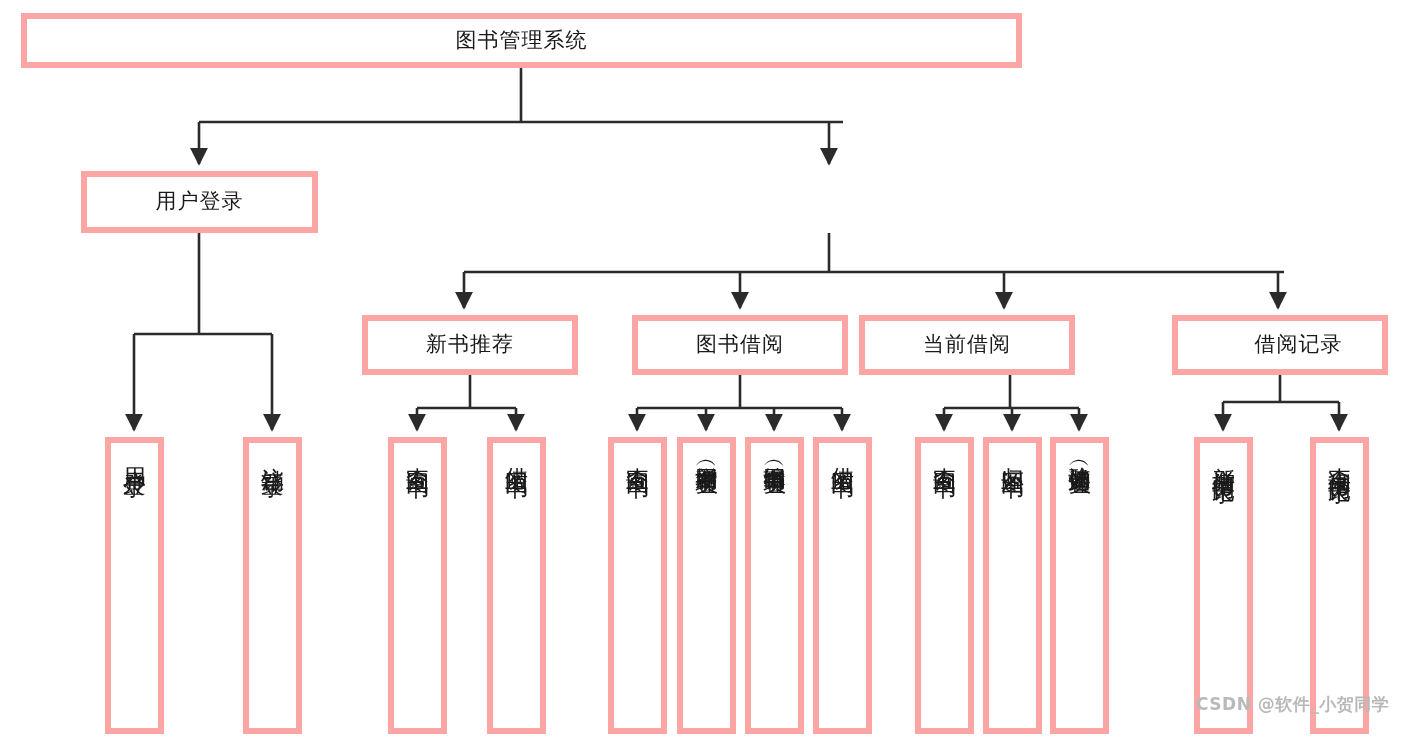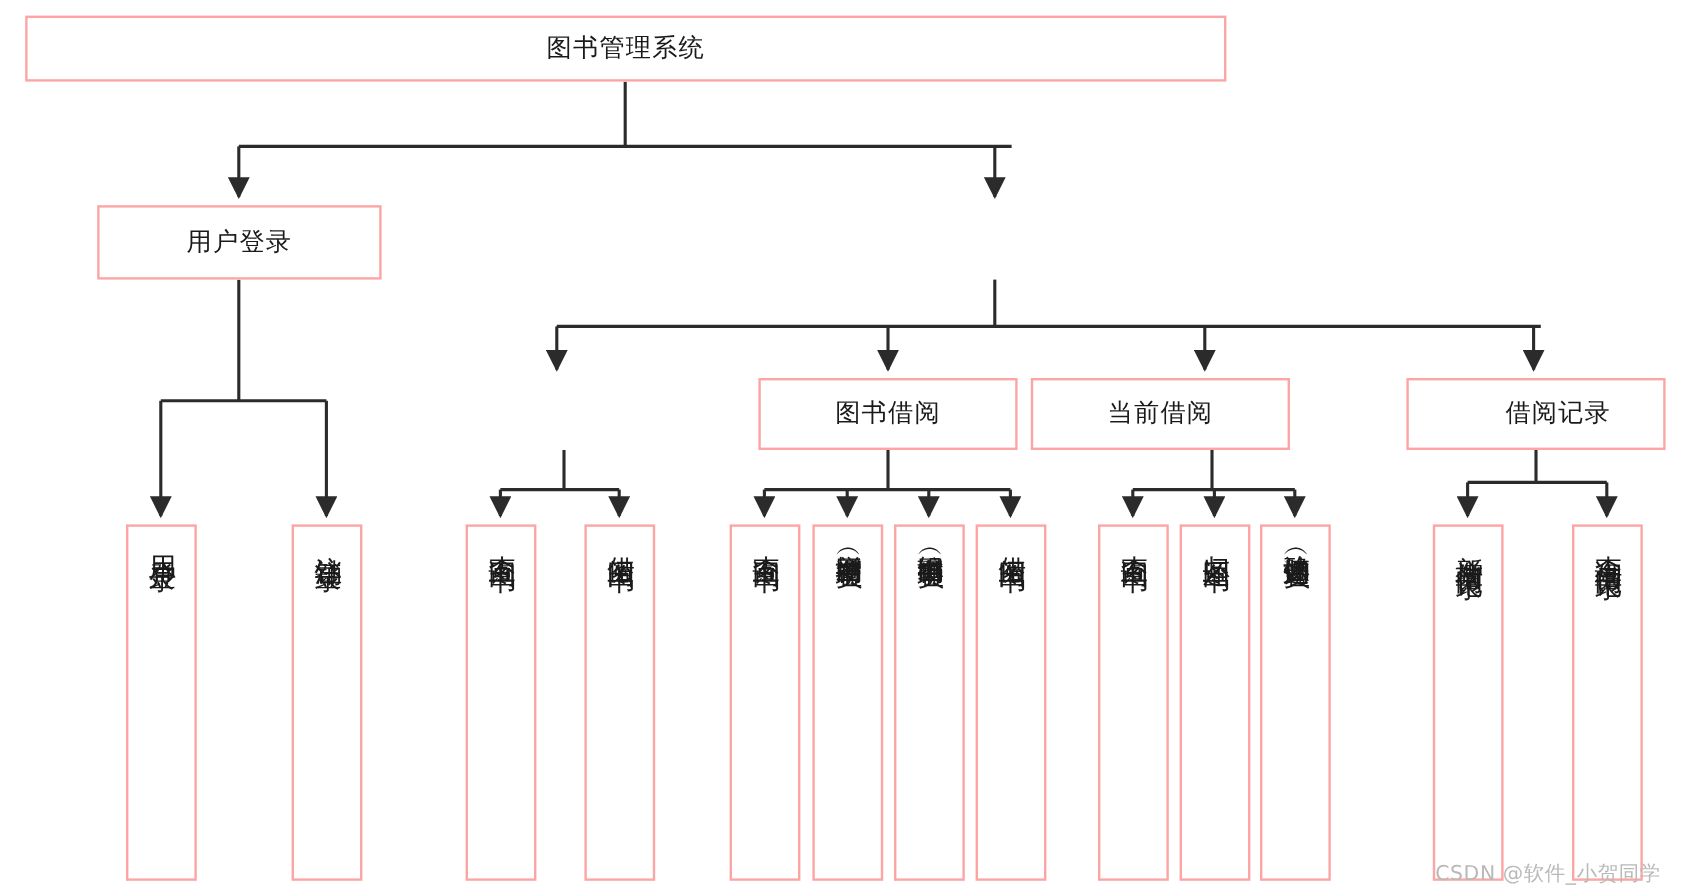--- a/index.html
+++ b/index.html
@@ -23,21 +23,21 @@
     left: 0;
     top: 0;
     width: 1405px;
     height: 747px;
     pointer-events: none;
   }
   .node {
     position: absolute;
     box-sizing: border-box;
     background: #ffffff;
-    border: 2px solid #fca5a5;
+    border: 6px solid #fca5a5;
     display: flex;
     align-items: center;
     justify-content: center;
     color: #1a1a1a;
   }
   .node.h {
     
   }
   .node.h .label {
     font-size: 21px;
@@ -127,20 +127,23 @@
   </svg>
 
   <div class="node h" style="left:21px; top:13px; width:1001px; height:55px;">
     <span class="label">图书管理系统</span>
   </div>
 
   <div class="node h" style="left:81px; top:171px; width:237px; height:62px;">
     <span class="label">用户登录</span>
   </div>
 
+  <div class="node h" style="left:362px; top:315px; width:216px; height:60px;">
+    <span class="label">新书推荐</span>
+  </div>
   <div class="node h" style="left:632px; top:315px; width:216px; height:60px;">
     <span class="label">图书借阅</span>
   </div>
   <div class="node h" style="left:859px; top:315px; width:216px; height:60px;font-family:Liberation Serif, serif;">
     <span class="label">当前借阅</span>
   </div>
   <div class="node h" style="left:1172px; top:315px; width:216px; height:60px;padding-left:37px;">
     <span class="label">借阅记录</span>
   </div>
 
@@ -181,15 +184,15 @@
     <span class="label">确认归还（管理员）</span>
   </div>
 
   <div class="node v" style="left:1194px; top:437px; width:59px; height:297px;">
     <span class="label">新增借阅记录</span>
   </div>
   <div class="node v" style="left:1310px; top:437px; width:59px; height:297px;">
     <span class="label">查询借阅记录</span>
   </div>
 
-  <div class="watermark" style="left:1196px; top:716px;">CSDN @软件_小贺同学</div>
+  <div class="watermark" style="left:1196px; top:693px;font-weight:bold;">CSDN @软件_小贺同学</div>
 
 </div>
 
 </body></html>

